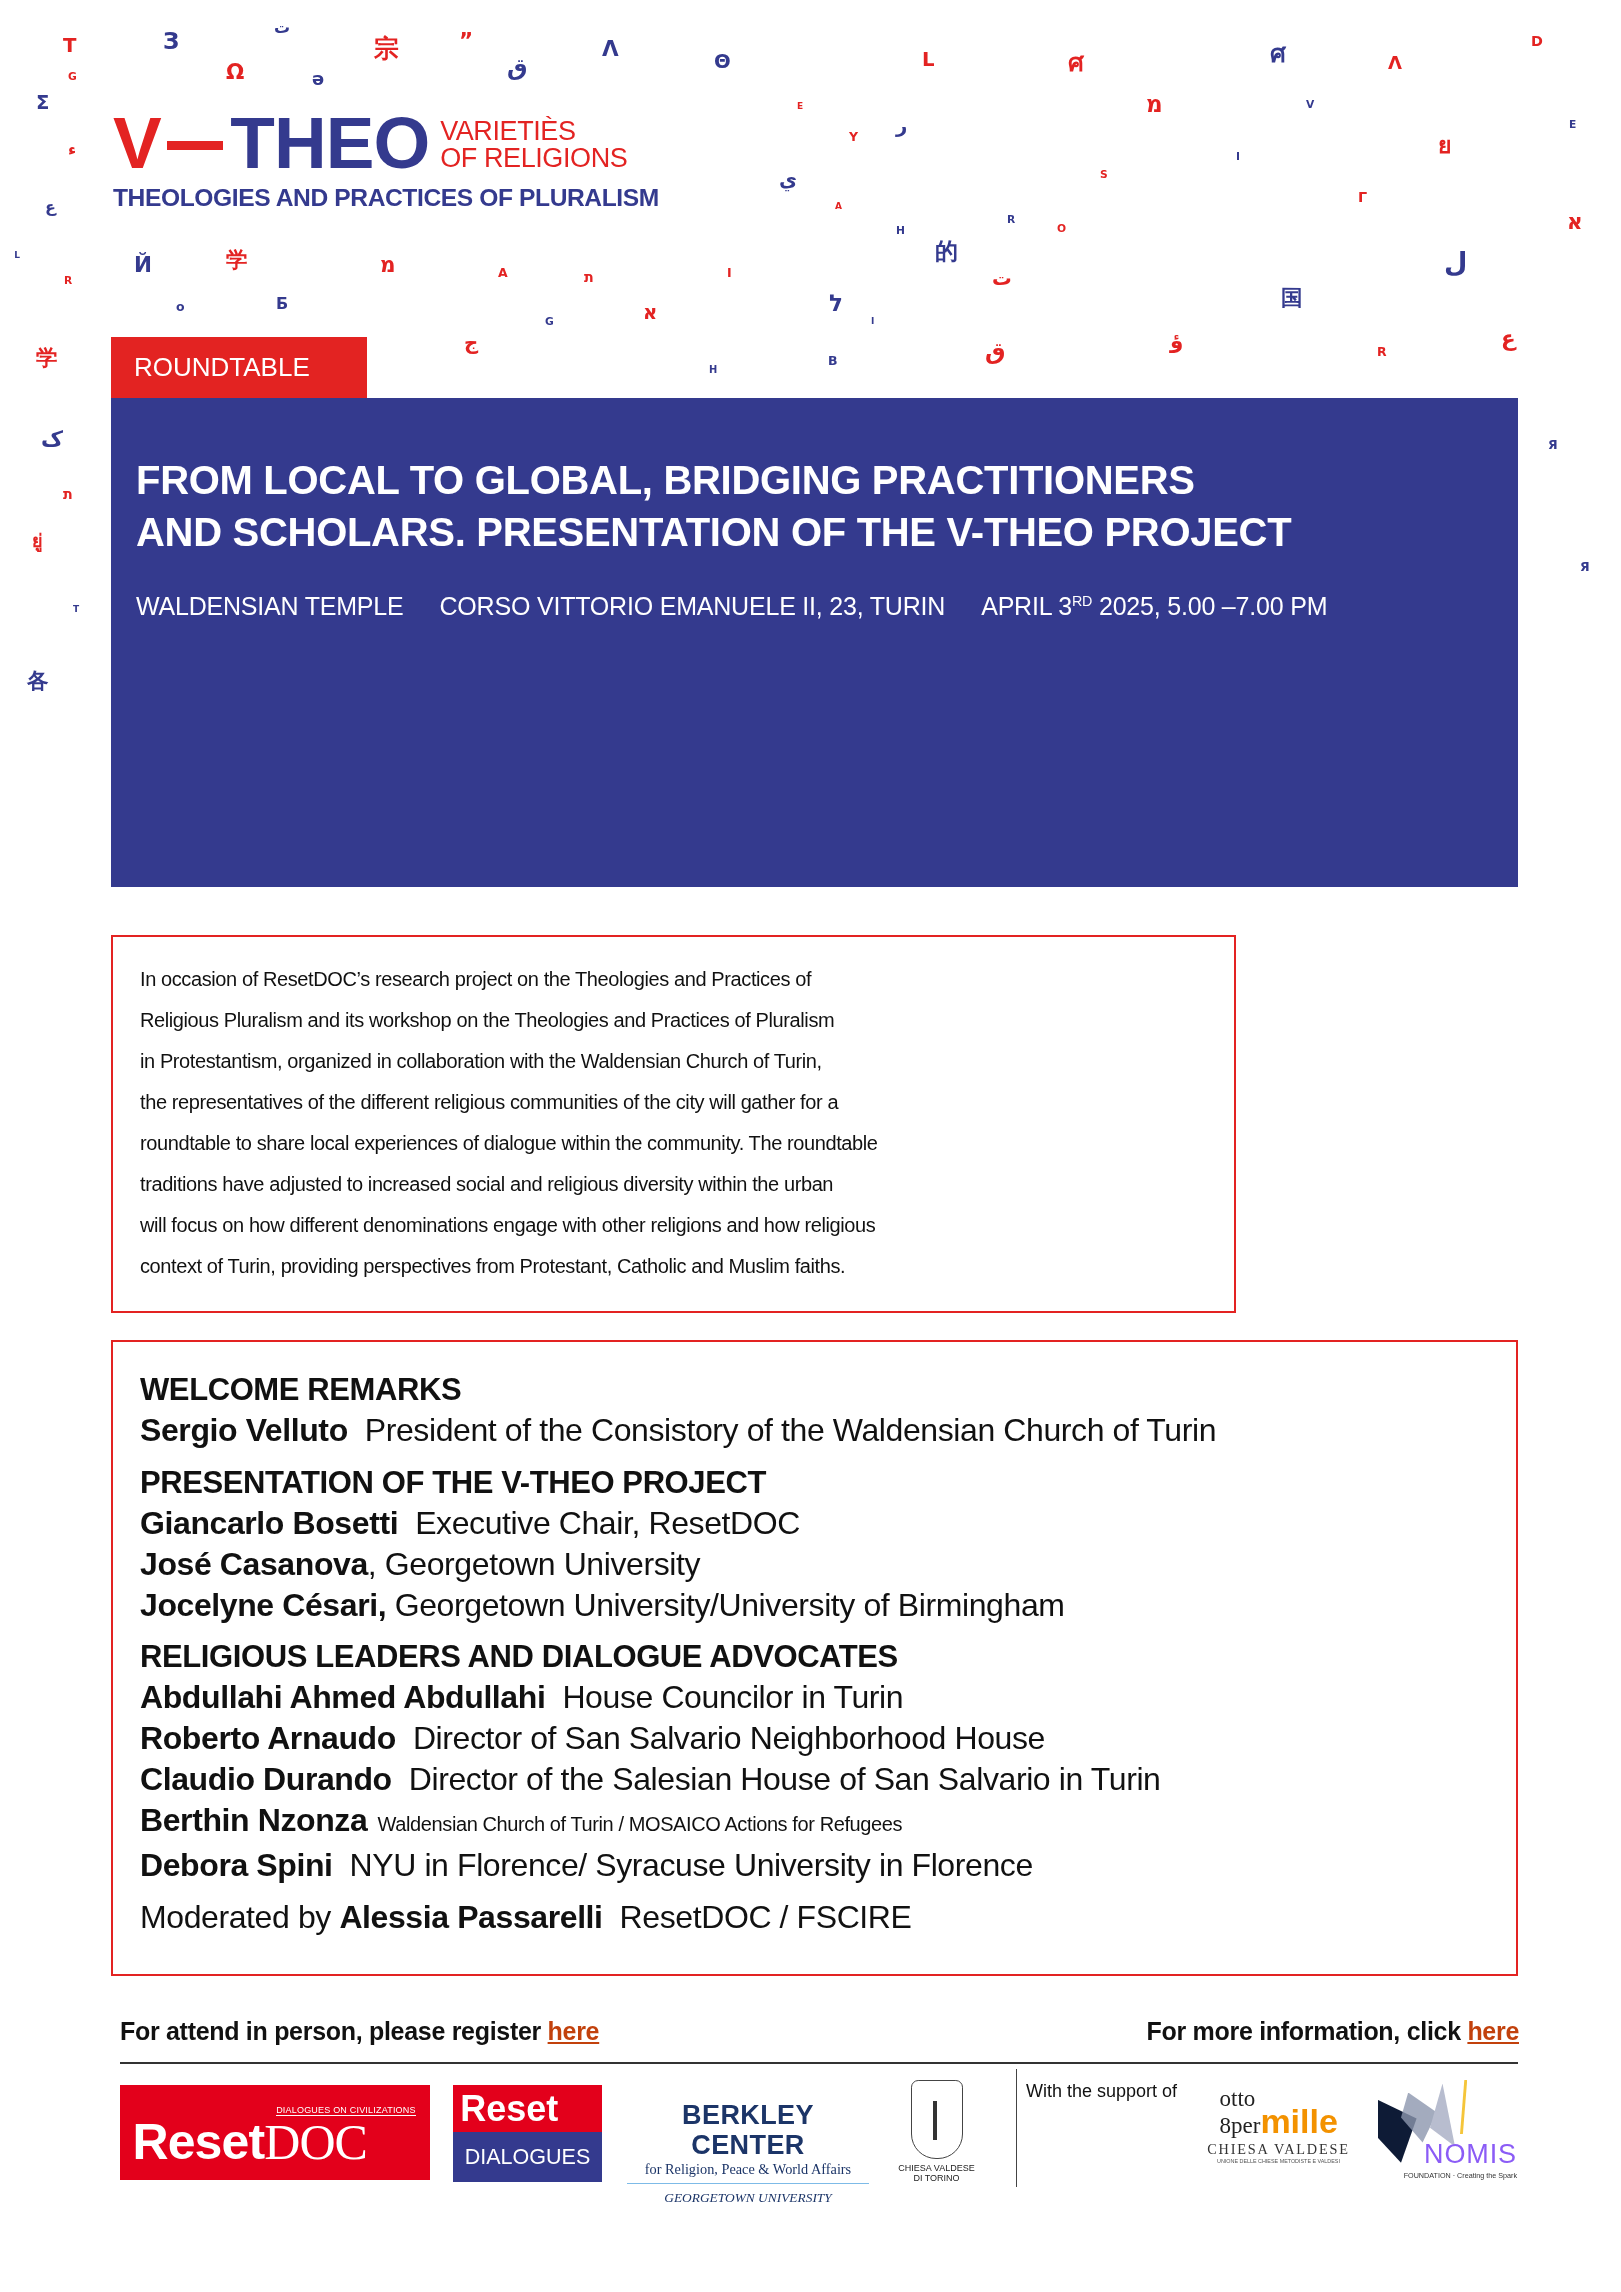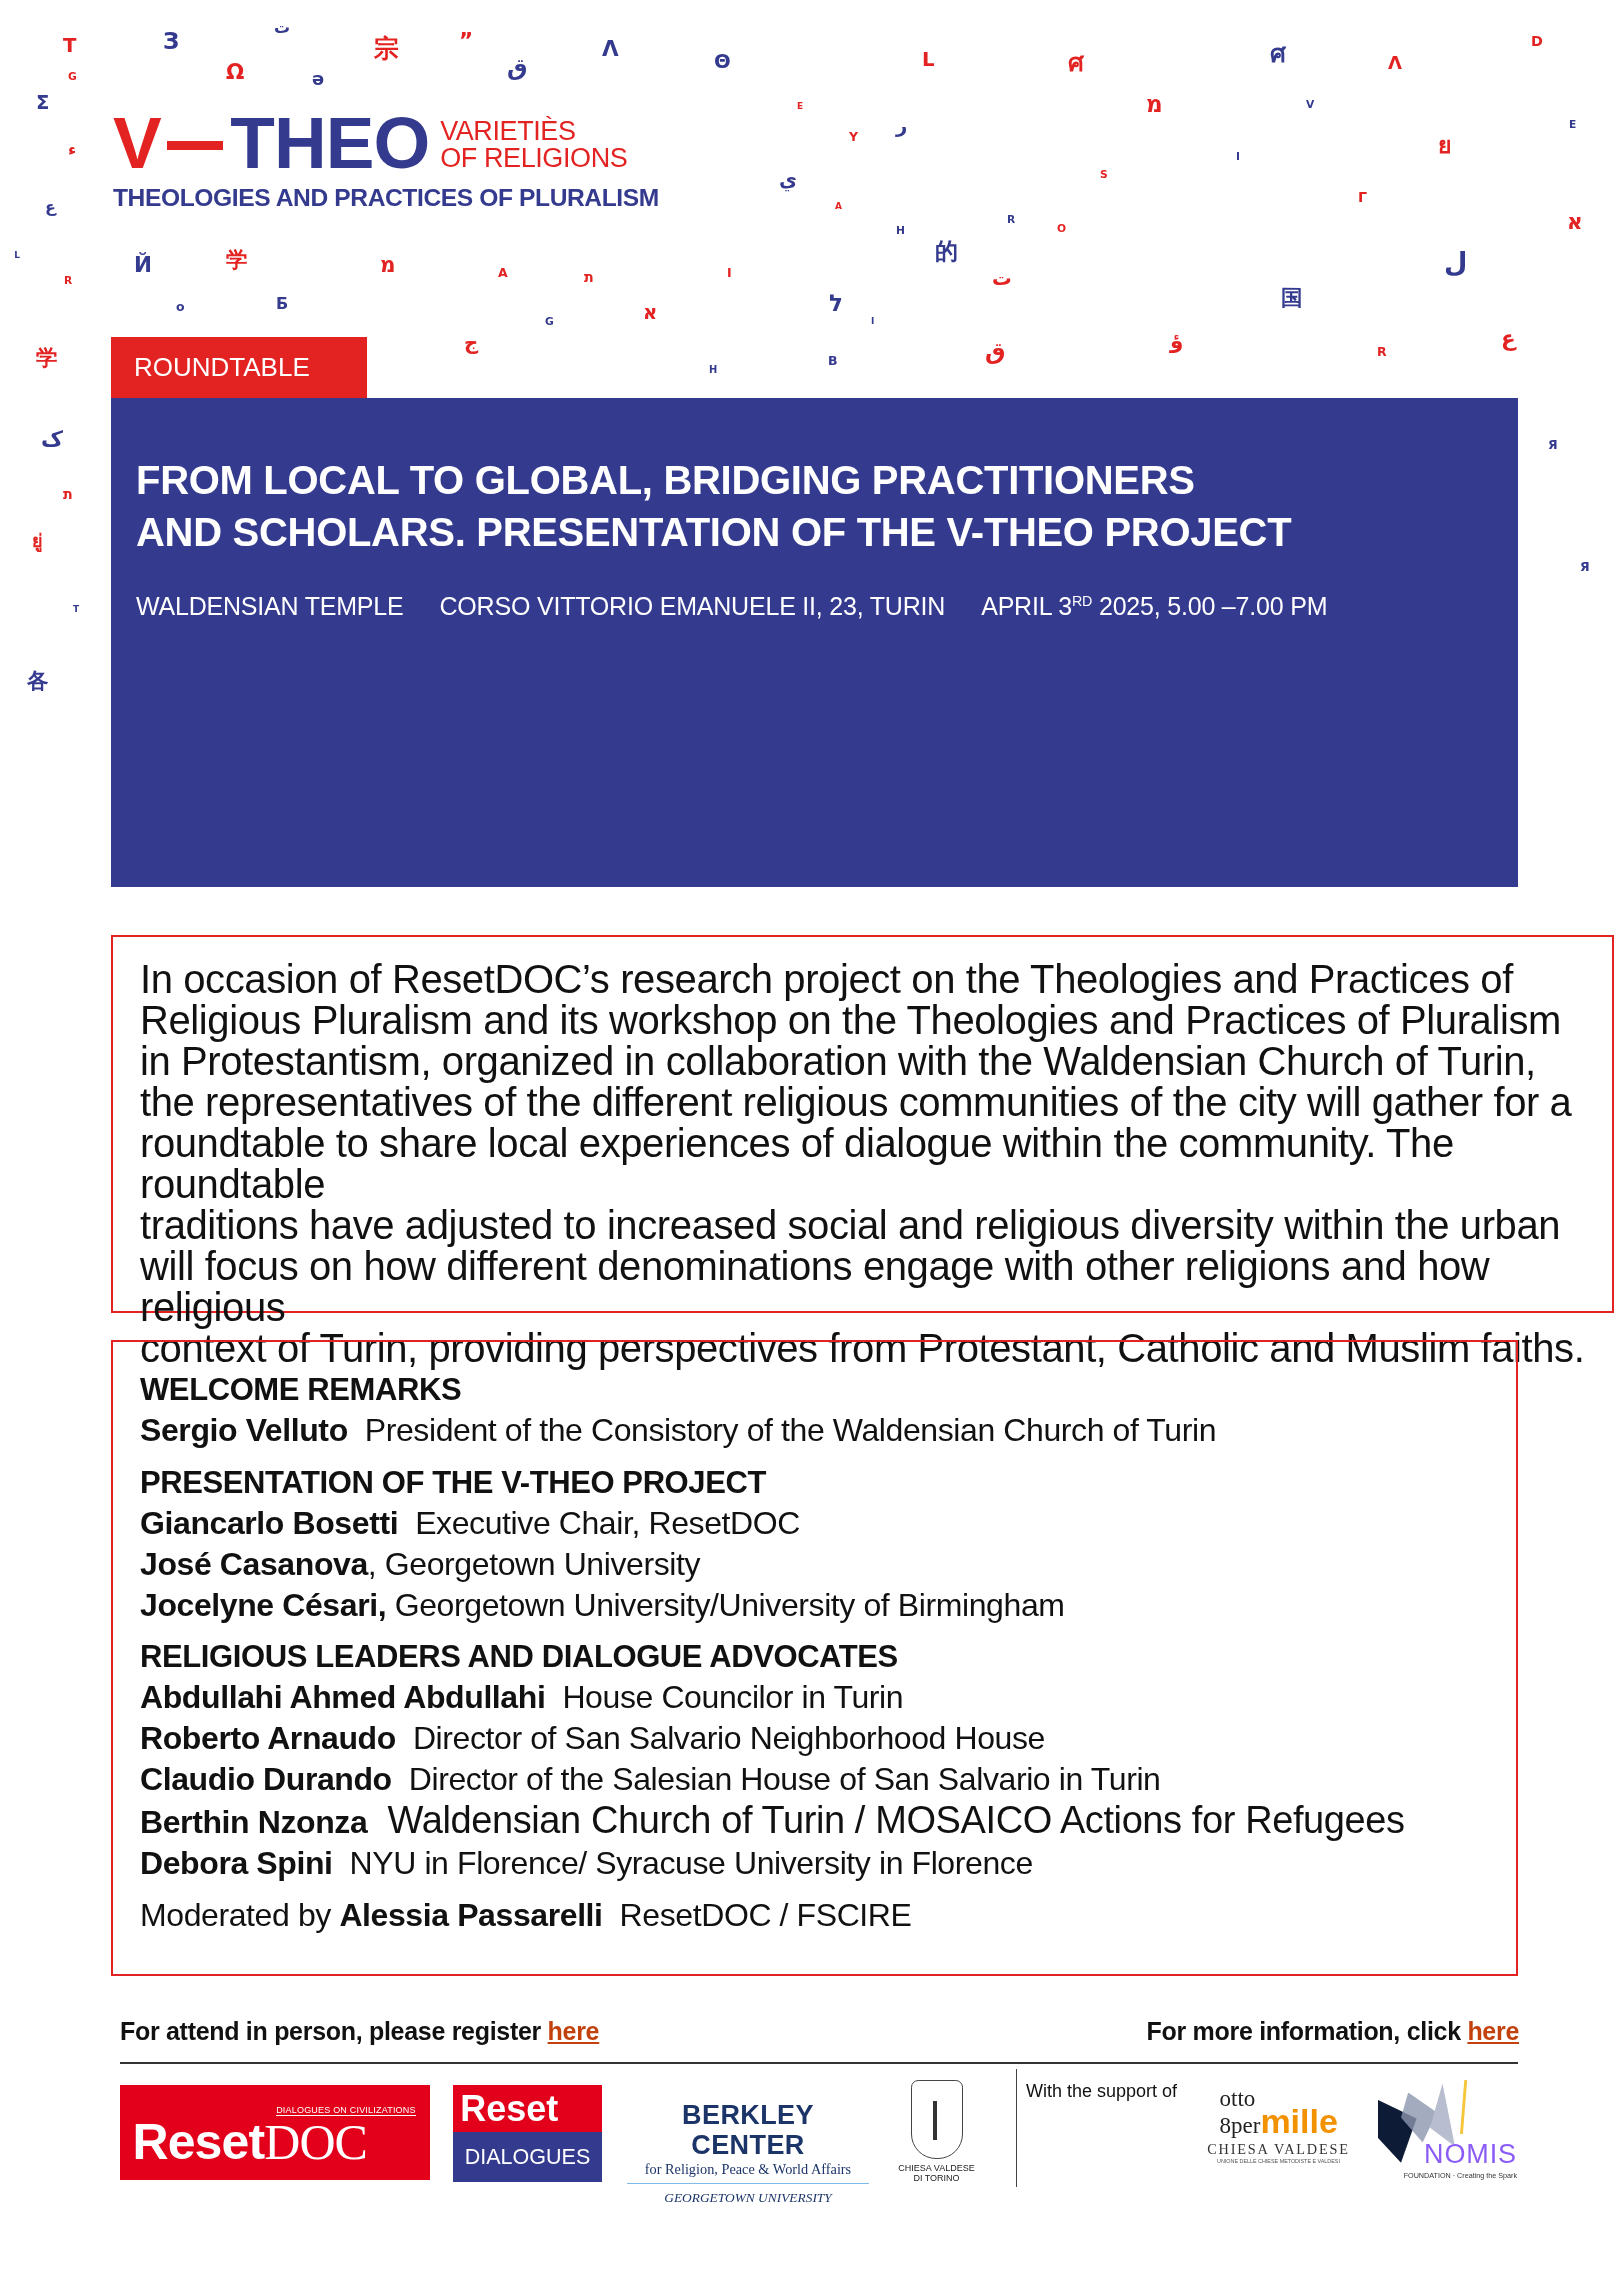--- a/index.html
+++ b/index.html
@@ -25,22 +25,22 @@
   
   .hero { position:absolute; left:111px; top:398px; width:1407px; height:489px; background:#343A8E;
           color:#fff; box-sizing:border-box; padding:36px 23px 0 25px; }
   .hero-title { font-weight:bold; font-size:63px; line-height:79px; letter-spacing:-0.4px; }
   .hero-sub { font-weight:bold; font-size:40px; line-height:52px; margin-top:19.7px; letter-spacing:-0.3px; }
   .hero-meta { display:flex; font-size:25px; margin-top:34px; letter-spacing:-0.2px; }
   .hero-meta span { margin-right:36px; }
   .hero-meta sup { font-size:14.3px; }
 
   
-  .desc { position:absolute; left:111px; top:935px; width:1503px; height:378px; border:2.7px solid #E32322;
-          box-sizing:border-box; padding:21.5px 27px 0 27px; font-size:40px; line-height:41px; color:#111; letter-spacing:-0.4px; }
+  .desc { position:absolute; left:111px; top:935px; width:1125px; height:378px; border:2.7px solid #E32322;
+          box-sizing:border-box; padding:21.5px 27px 0 27px; font-size:20px; line-height:41px; color:#111; letter-spacing:-0.4px; }
 
   
   .prog { position:absolute; left:111px; top:1340px; width:1407px; height:636px; border:2.7px solid #E32322;
           box-sizing:border-box; padding:27px 27px 0 27px; color:#111; font-size:32px; letter-spacing:-0.4px; }
   .sec-h { font-weight:bold; font-size:31px; line-height:41px; }
   .row { line-height:41px; }
   .row b { font-weight:bold; }
   .gap { height:10.7px; }
 
   
@@ -198,21 +198,21 @@
   <div class="gap"></div>
   <div class="sec-h">PRESENTATION OF THE V-THEO PROJECT</div>
   <div class="row"><b>Giancarlo Bosetti</b><span style="white-space:pre">  Executive Chair, ResetDOC</span></div>
   <div class="row"><b>José Casanova</b><span style="white-space:pre">, Georgetown University</span></div>
   <div class="row"><b>Jocelyne Césari,</b><span style="white-space:pre"> Georgetown University/University of Birmingham</span></div>
   <div class="gap"></div>
   <div class="sec-h">RELIGIOUS LEADERS AND DIALOGUE ADVOCATES</div>
   <div class="row"><b>Abdullahi Ahmed Abdullahi</b><span style="white-space:pre">  House Councilor in Turin</span></div>
   <div class="row"><b>Roberto Arnaudo</b><span style="white-space:pre">  Director of San Salvario Neighborhood House</span></div>
   <div class="row"><b>Claudio Durando</b><span style="white-space:pre">  Director of the Salesian House of San Salvario in Turin</span></div>
-  <div class="row"><b>Berthin Nzonza</b><span style="white-space:pre;font-size:38px">  Waldensian Church of Turin / MOSAICO Actions for Refugees</span></div>
+  <div class="row"><b>Berthin Nzonza</b><span style="white-space:pre;font-size:20px">  Waldensian Church of Turin / MOSAICO Actions for Refugees</span></div>
   <div class="row"><b>Debora Spini</b><span style="white-space:pre">  NYU in Florence/ Syracuse University in Florence</span></div>
   <div class="gap"></div>
   <div class="row"><span style="white-space:pre">Moderated by </span><b>Alessia Passarelli</b><span style="white-space:pre">  ResetDOC / FSCIRE</span></div>
 </div>
 
 <div class="foot-links">
   <div><span style="white-space:pre">For attend in person, please register </span><a>here</a></div>
   <div><span style="white-space:pre">For more information, click </span><a>here</a></div>
 </div>
 <div class="sep"></div>

